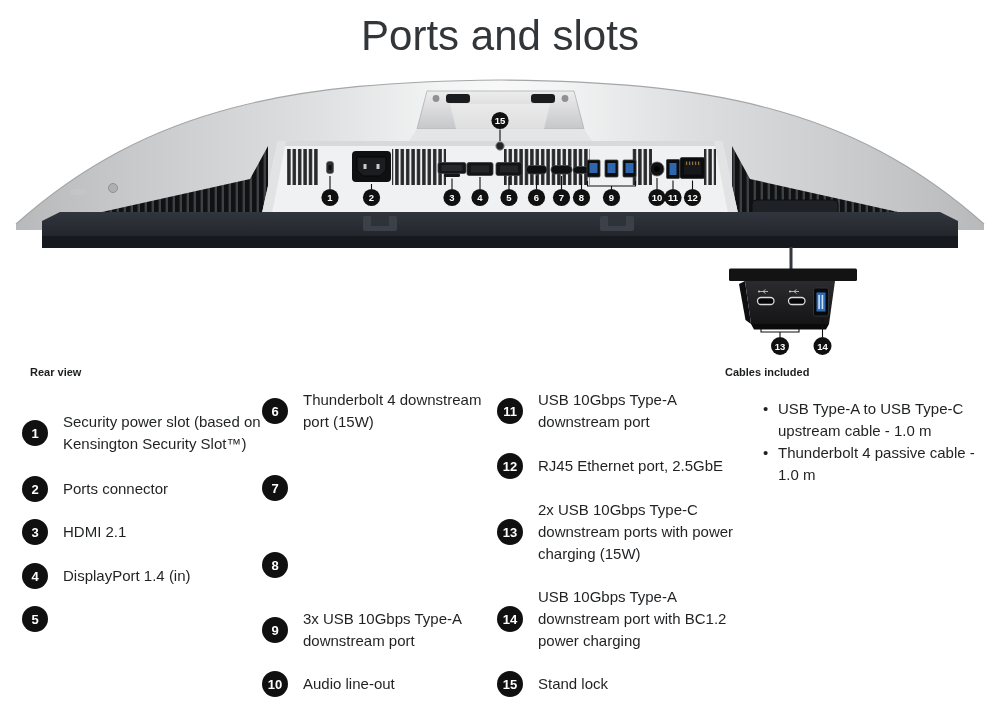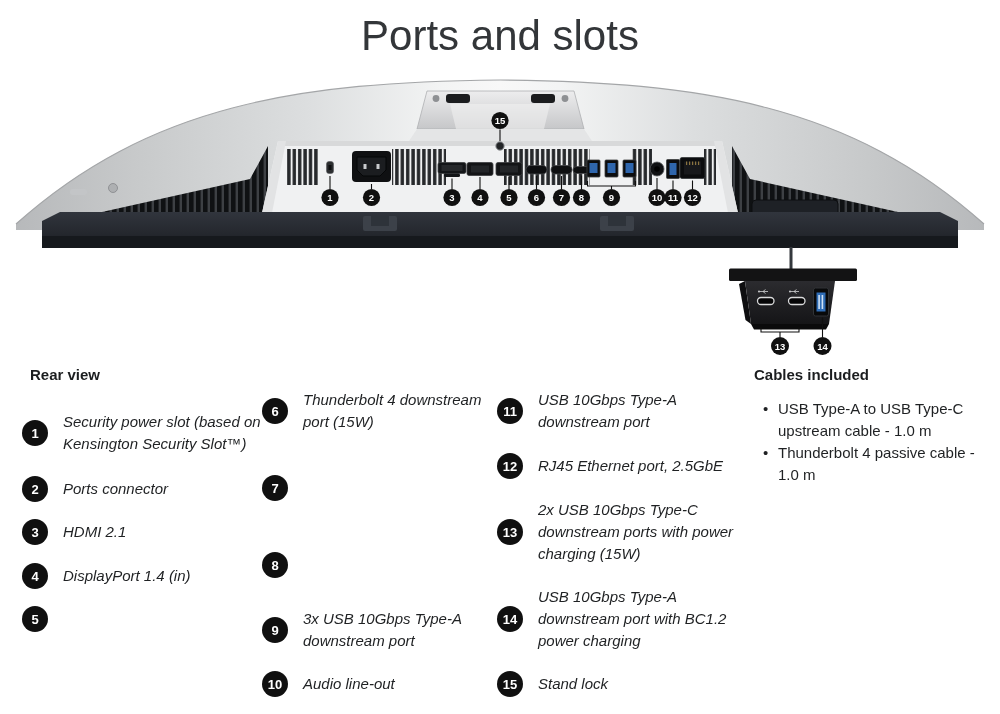--- a/index.html
+++ b/index.html
@@ -1,26 +1,26 @@
 <!DOCTYPE html>
 <html><head>
 <meta charset="utf-8">
 <style>
   html,body{margin:0;padding:0;background:#fff;}
   #page{position:relative;width:1000px;height:714px;background:#fff;overflow:hidden;
         font-family:"Liberation Sans","DejaVu Sans",sans-serif;color:#1f2123;}
   .title{position:absolute;top:12px;left:0;width:100%;text-align:center;
          font-size:42px;font-weight:300;color:#333639;}
-  .sec-head{position:absolute;font-size:15px;font-weight:bold;color:#1b1d1f;}
+  .sec-head{position:absolute;font-size:11px;font-weight:bold;color:#1b1d1f;}
   .legend-item{position:absolute;display:flex;align-items:center;gap:15px;
                transform:translateY(-50%);}
   .num{width:26px;height:26px;border-radius:50%;background:#101010;color:#fff;
        font-size:13px;font-weight:bold;display:flex;align-items:center;
        justify-content:center;flex:none;}
-  .lbl{font-size:15px;line-height:22px;color:#1f2123;white-space:pre-line;font-style:italic;}
+  .lbl{font-size:15px;line-height:22px;color:#1f2123;white-space:pre-line;}
   ul.cables{position:absolute;left:754px;top:398px;margin:0;padding:0;list-style:none;}
   ul.cables li{position:relative;padding-left:24px;font-size:15px;line-height:22px;
                color:#1f2123;white-space:pre-line;}
   ul.cables li::before{content:"\2022";position:absolute;left:9px;top:0;}
   svg{position:absolute;left:0;top:0;}
   svg text{font-family:"Liberation Sans","DejaVu Sans",sans-serif;}
 </style>
 </head>
 <body>
 
@@ -346,21 +346,21 @@
       <span class="num">14</span>
       <span class="lbl">USB 10Gbps Type-A
 downstream port with BC1.2
 power charging</span>
     </div>
   <div class="legend-item" style="left:497px;top:684px">
       <span class="num">15</span>
       <span class="lbl">Stand lock</span>
     </div>
 
-  <div class="sec-head" style="left:754px;top:366px">Cables included</div>
+  <div class="sec-head" style="left:725px;top:366px">Cables included</div>
   <ul class="cables">
     <li>USB Type-A to USB Type-C
 upstream cable - 1.0 m</li>
     <li>Thunderbolt 4 passive cable -
 1.0 m</li>
   </ul>
 
 </div>
 
 </body></html>

